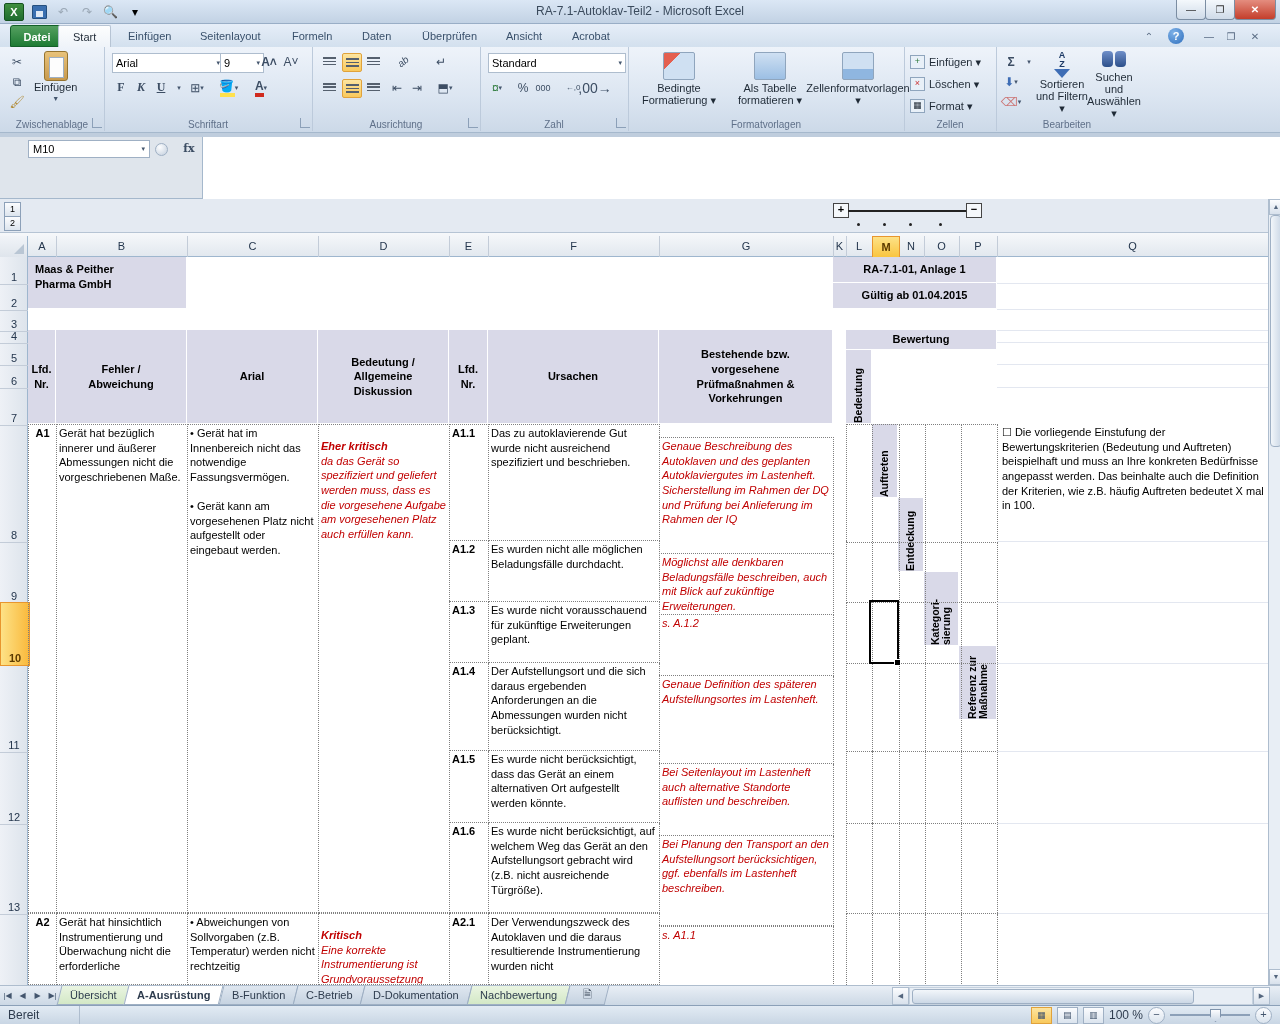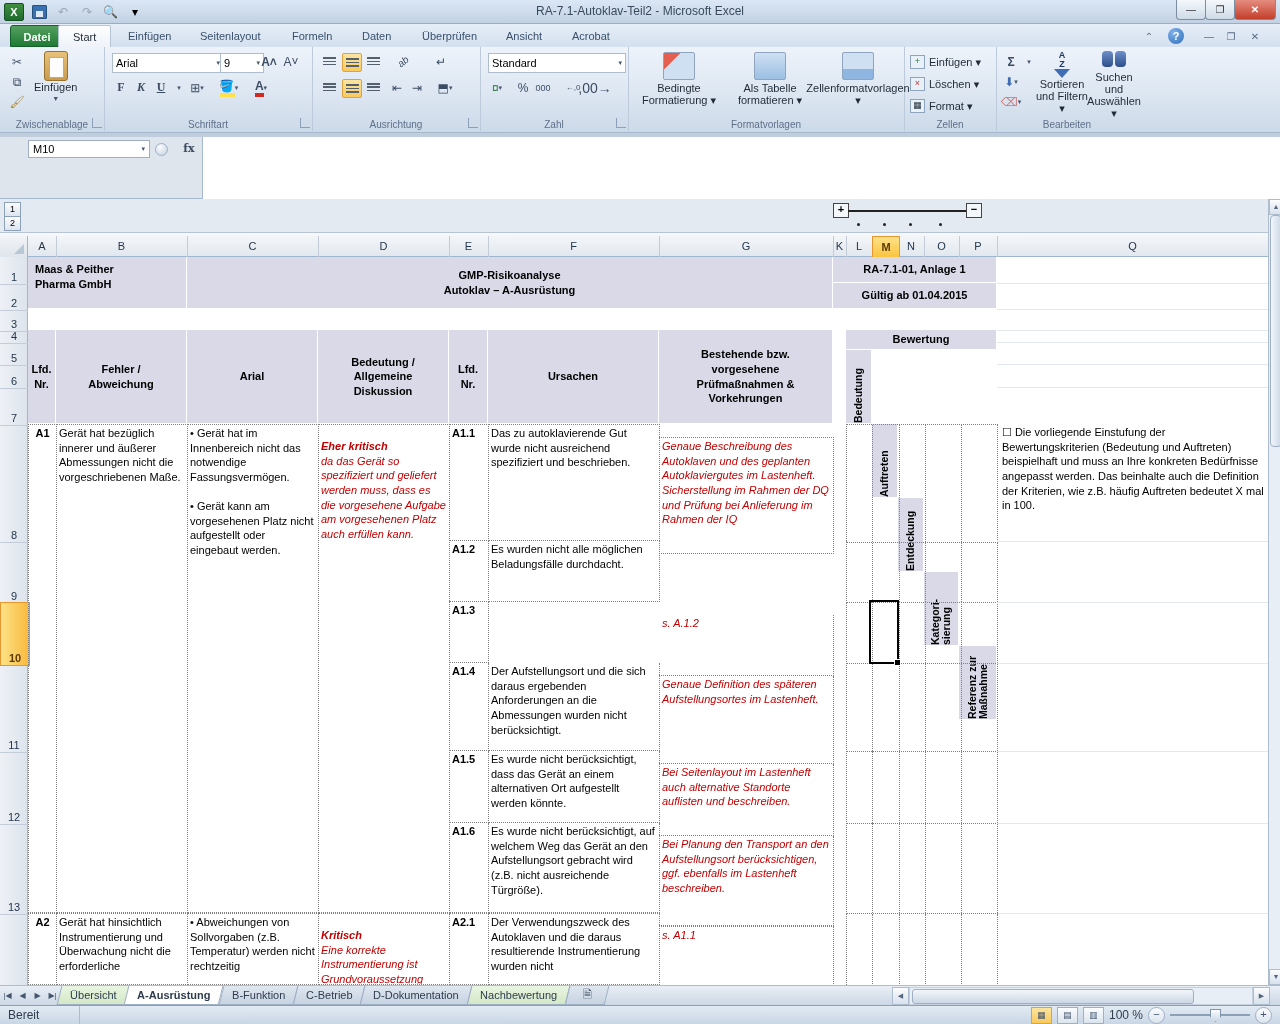--- a/index.html
+++ b/index.html
@@ -348,22 +348,20 @@
     <div class="rh" style="top:167px;height:117px">8</div>
     <div class="rh" style="top:284px;height:61px">9</div>
     <div class="rh sel" style="top:345px;height:61px">10</div>
     <div class="rh" style="top:406px;height:88px">11</div>
     <div class="rh" style="top:494px;height:72px">12</div>
     <div class="rh" style="top:566px;height:90px">13</div>
   </div>
 
   <div class="cell lav b pre" style="left:28px;top:0;width:159px;height:52px;padding:5px 7px">Maas &amp; Peither
 Pharma GmbH</div>
-  <div class="cell lav hc" style="left:187px;top:0;width:646px;height:52px">GMP-Risikoanalyse
-Autoklav – A-Ausrüstung</div>
   <div class="cell lav hc" style="left:833px;top:0;width:164px;height:26px">RA-7.1-01, Anlage 1</div>
   <div class="cell lav hc" style="left:833px;top:26px;width:164px;height:26px">Gültig ab 01.04.2015</div>
 
   <div class="cell lav hc" style="left:28px;top:73px;width:28px;height:94px">Lfd.
 Nr.</div>
   <div class="cell lav hc" style="left:56px;top:73px;width:131px;height:94px">Fehler /
 Abweichung</div>
   <div class="cell lav hc" style="left:187px;top:73px;width:131px;height:94px">Arial</div>
   <div class="cell lav hc" style="left:318px;top:73px;width:131px;height:94px">Bedeutung /
 Allgemeine
@@ -403,22 +401,24 @@
     <span class="red b" style="display:block">Eher kritisch</span>
     <span class="red">da das Gerät so spezifiziert und geliefert werden muss, dass es die vorgesehene Aufgabe am vorgesehenen Platz auch erfüllen kann.</span>
   </div>
 
   <div class="cell dot dtop b" style="left:449px;top:167px;width:40px;height:117px">A1.1</div>
   <div class="cell dot dtop" style="left:488px;top:167px;width:172px;height:117px">Das zu autoklavierende Gut wurde nicht ausreichend spezifiziert und beschrieben.</div>
   <div class="cell dot dtop red" style="left:659px;top:167px;width:175px;height:117px">Genaue Beschreibung des Autoklaven und des geplanten Autoklaviergutes im Lastenheft. Sicherstellung im Rahmen der DQ und Prüfung bei Anlieferung im Rahmen der IQ</div>
 
   <div class="cell dot b" style="left:449px;top:284px;width:40px;height:61px">A1.2</div>
   <div class="cell dot" style="left:488px;top:284px;width:172px;height:61px">Es wurden nicht alle möglichen Beladungsfälle durchdacht.</div>
+  <div class="cell dot red" style="left:659px;top:284px;width:175px;height:61px">Möglichst alle denkbaren Beladungsfälle beschreiben, auch mit Blick auf zukünftige Erweiterungen.</div>
 
   <div class="cell dot b" style="left:449px;top:345px;width:40px;height:61px">A1.3</div>
+  <div class="cell dot" style="left:488px;top:345px;width:172px;height:61px">Es wurde nicht vorausschauend für zukünftige Erweiterungen geplant.</div>
   <div class="cell dot red" style="left:659px;top:345px;width:175px;height:61px">s. A.1.2</div>
 
   <div class="cell dot b" style="left:449px;top:406px;width:40px;height:88px">A1.4</div>
   <div class="cell dot" style="left:488px;top:406px;width:172px;height:88px">Der Aufstellungsort und die sich daraus ergebenden Anforderungen an die Abmessungen wurden nicht berücksichtigt.</div>
   <div class="cell dot red" style="left:659px;top:406px;width:175px;height:88px">Genaue Definition des späteren Aufstellungsortes im Lastenheft.</div>
 
   <div class="cell dot b" style="left:449px;top:494px;width:40px;height:72px">A1.5</div>
   <div class="cell dot" style="left:488px;top:494px;width:172px;height:72px">Es wurde nicht berücksichtigt, dass das Gerät an einem alternativen Ort aufgestellt werden könnte.</div>
   <div class="cell dot red" style="left:659px;top:494px;width:175px;height:72px">Bei Seitenlayout im Lastenheft auch alternative Standorte auflisten und beschreiben.</div>
 

